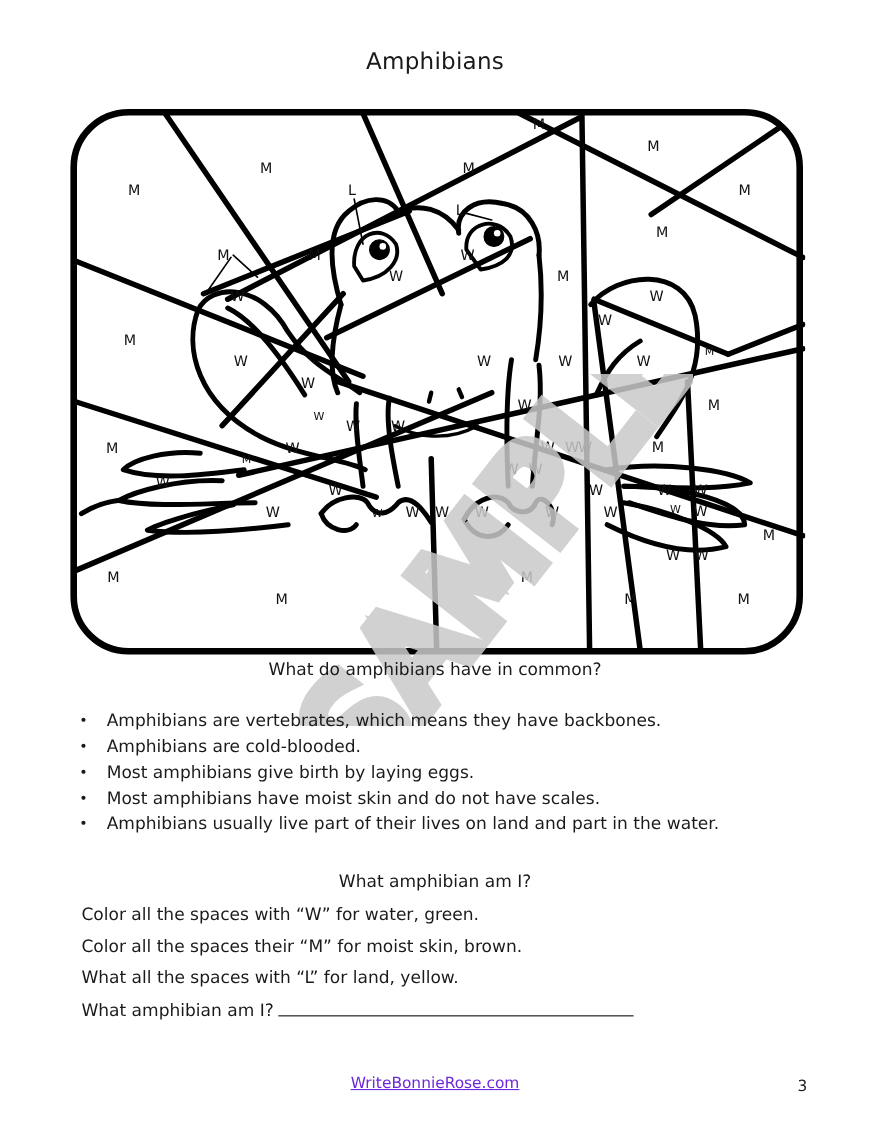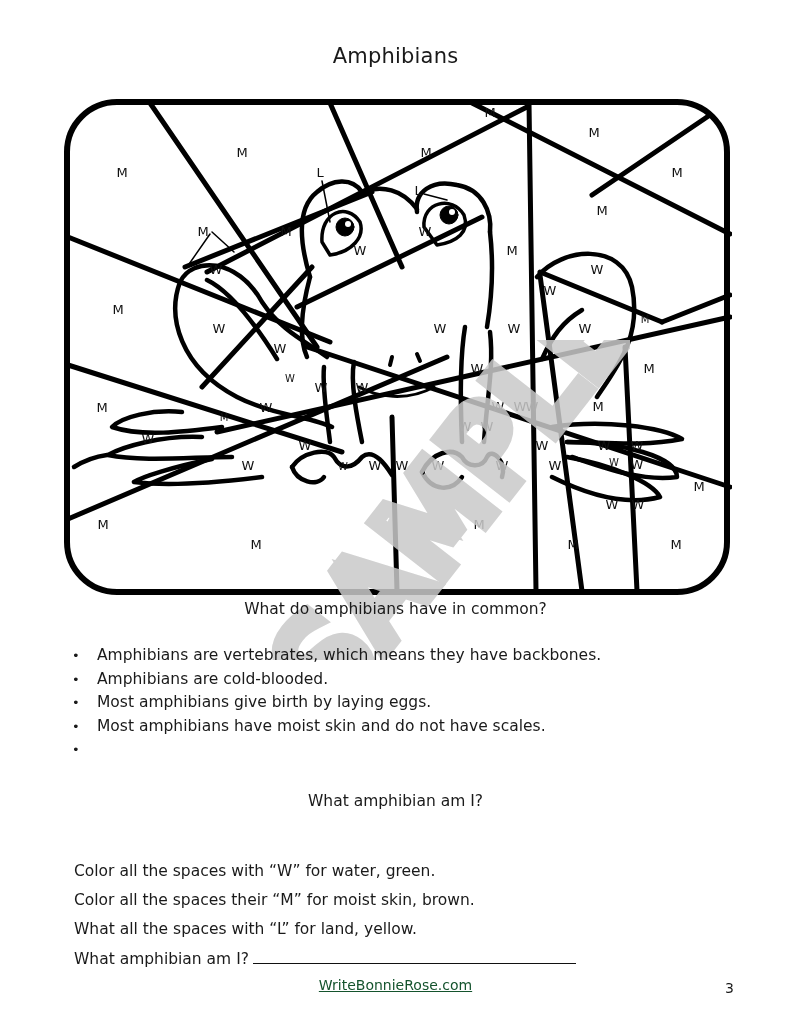--- a/index.html
+++ b/index.html
@@ -9,23 +9,23 @@
            font-size: 21px; font-weight: normal; letter-spacing: 0.2px; }
   .art { position: absolute; left: 62px; top: 97px; width: 670px; height: 500px; }
   .art svg { width: 670px; height: 500px; display: block; }
   .lbl { font-family: "DejaVu Sans", sans-serif; font-size: 13px; fill: #111; text-anchor: middle; }
   .lbl-sm { font-size: 10px; }
   .q-title { position: absolute; top: 600px; left: 0; width: 791px; text-align: center; font-size: 15.5px; }
   .facts { position: absolute; top: 644px; left: 72px; margin: 0; padding: 0; list-style: none; font-size: 15.5px; line-height: 23.5px; }
   .facts li { position: relative; padding-left: 25px; white-space: nowrap; }
   .facts li .bullet { position: absolute; left: 0; top: 0; font-size: 13px; }
   .quiz-title { position: absolute; top: 792px; left: 0; width: 791px; text-align: center; font-size: 15.5px; }
-  .instr { position: absolute; left: 74px; font-size: 15.5px; white-space: nowrap; margin-top: 40px; }
+  .instr { position: absolute; left: 74px; font-size: 15.5px; white-space: nowrap; }
   .answer-line { display: inline-block; width: 323px; border-bottom: 1.3px solid #111; height: 14px; vertical-align: baseline; margin-left: 4px; }
-  .footer-link { position: absolute; top: 977px; left: 0; width: 791px; text-align: center; font-size: 14px; color: #14532d; text-decoration: underline; }
+  .footer-link { position: absolute; top: 977px; left: 0; width: 791px; text-align: center; font-size: 14px; color: #6d28d9; text-decoration: underline; }
   .page-num { position: absolute; top: 980px; left: 725px; font-size: 14px; }
   .watermark { position: absolute; left: 170px; top: 340px; width: 460px; height: 320px; pointer-events: none; }
   .watermark text { font-family: "DejaVu Sans", sans-serif; font-size: 118px; fill: none; stroke: #c9c9c9; stroke-width: 16px; opacity: 0.85; letter-spacing: 4px; }
 </style>
 </head>
 <body>
 
 <div>
 
   <div class="title">Amphibians</div>
@@ -190,21 +190,21 @@
     <text x="20" y="240" transform="rotate(-52 230 160)">SAMPLE</text>
   </svg>
 
   <div class="q-title">What do amphibians have in common?</div>
 
   <ul class="facts">
     <li><span class="bullet">•</span><span>Amphibians are vertebrates, which means they have backbones.</span></li>
     <li><span class="bullet">•</span><span>Amphibians are cold-blooded.</span></li>
     <li><span class="bullet">•</span><span>Most amphibians give birth by laying eggs.</span></li>
     <li><span class="bullet">•</span><span>Most amphibians have moist skin and do not have scales.</span></li>
-    <li><span class="bullet">•</span></li>
+    <li><span class="bullet">•</span><span>Amphibians usually live part of their lives on land and part in the water.</span></li>
   </ul>
 
   <div class="quiz-title">What amphibian am I?</div>
   <div class="instr" style="top:822px">Color all the spaces with “W” for water, green.</div>
   <div class="instr" style="top:851px">Color all the spaces their “M” for moist skin, brown.</div>
   <div class="instr" style="top:880px">What all the spaces with “L” for land, yellow.</div>
   <div class="instr" style="top:909px">
     <span>What amphibian am I?</span><span class="answer-line"></span>
   </div>
 

